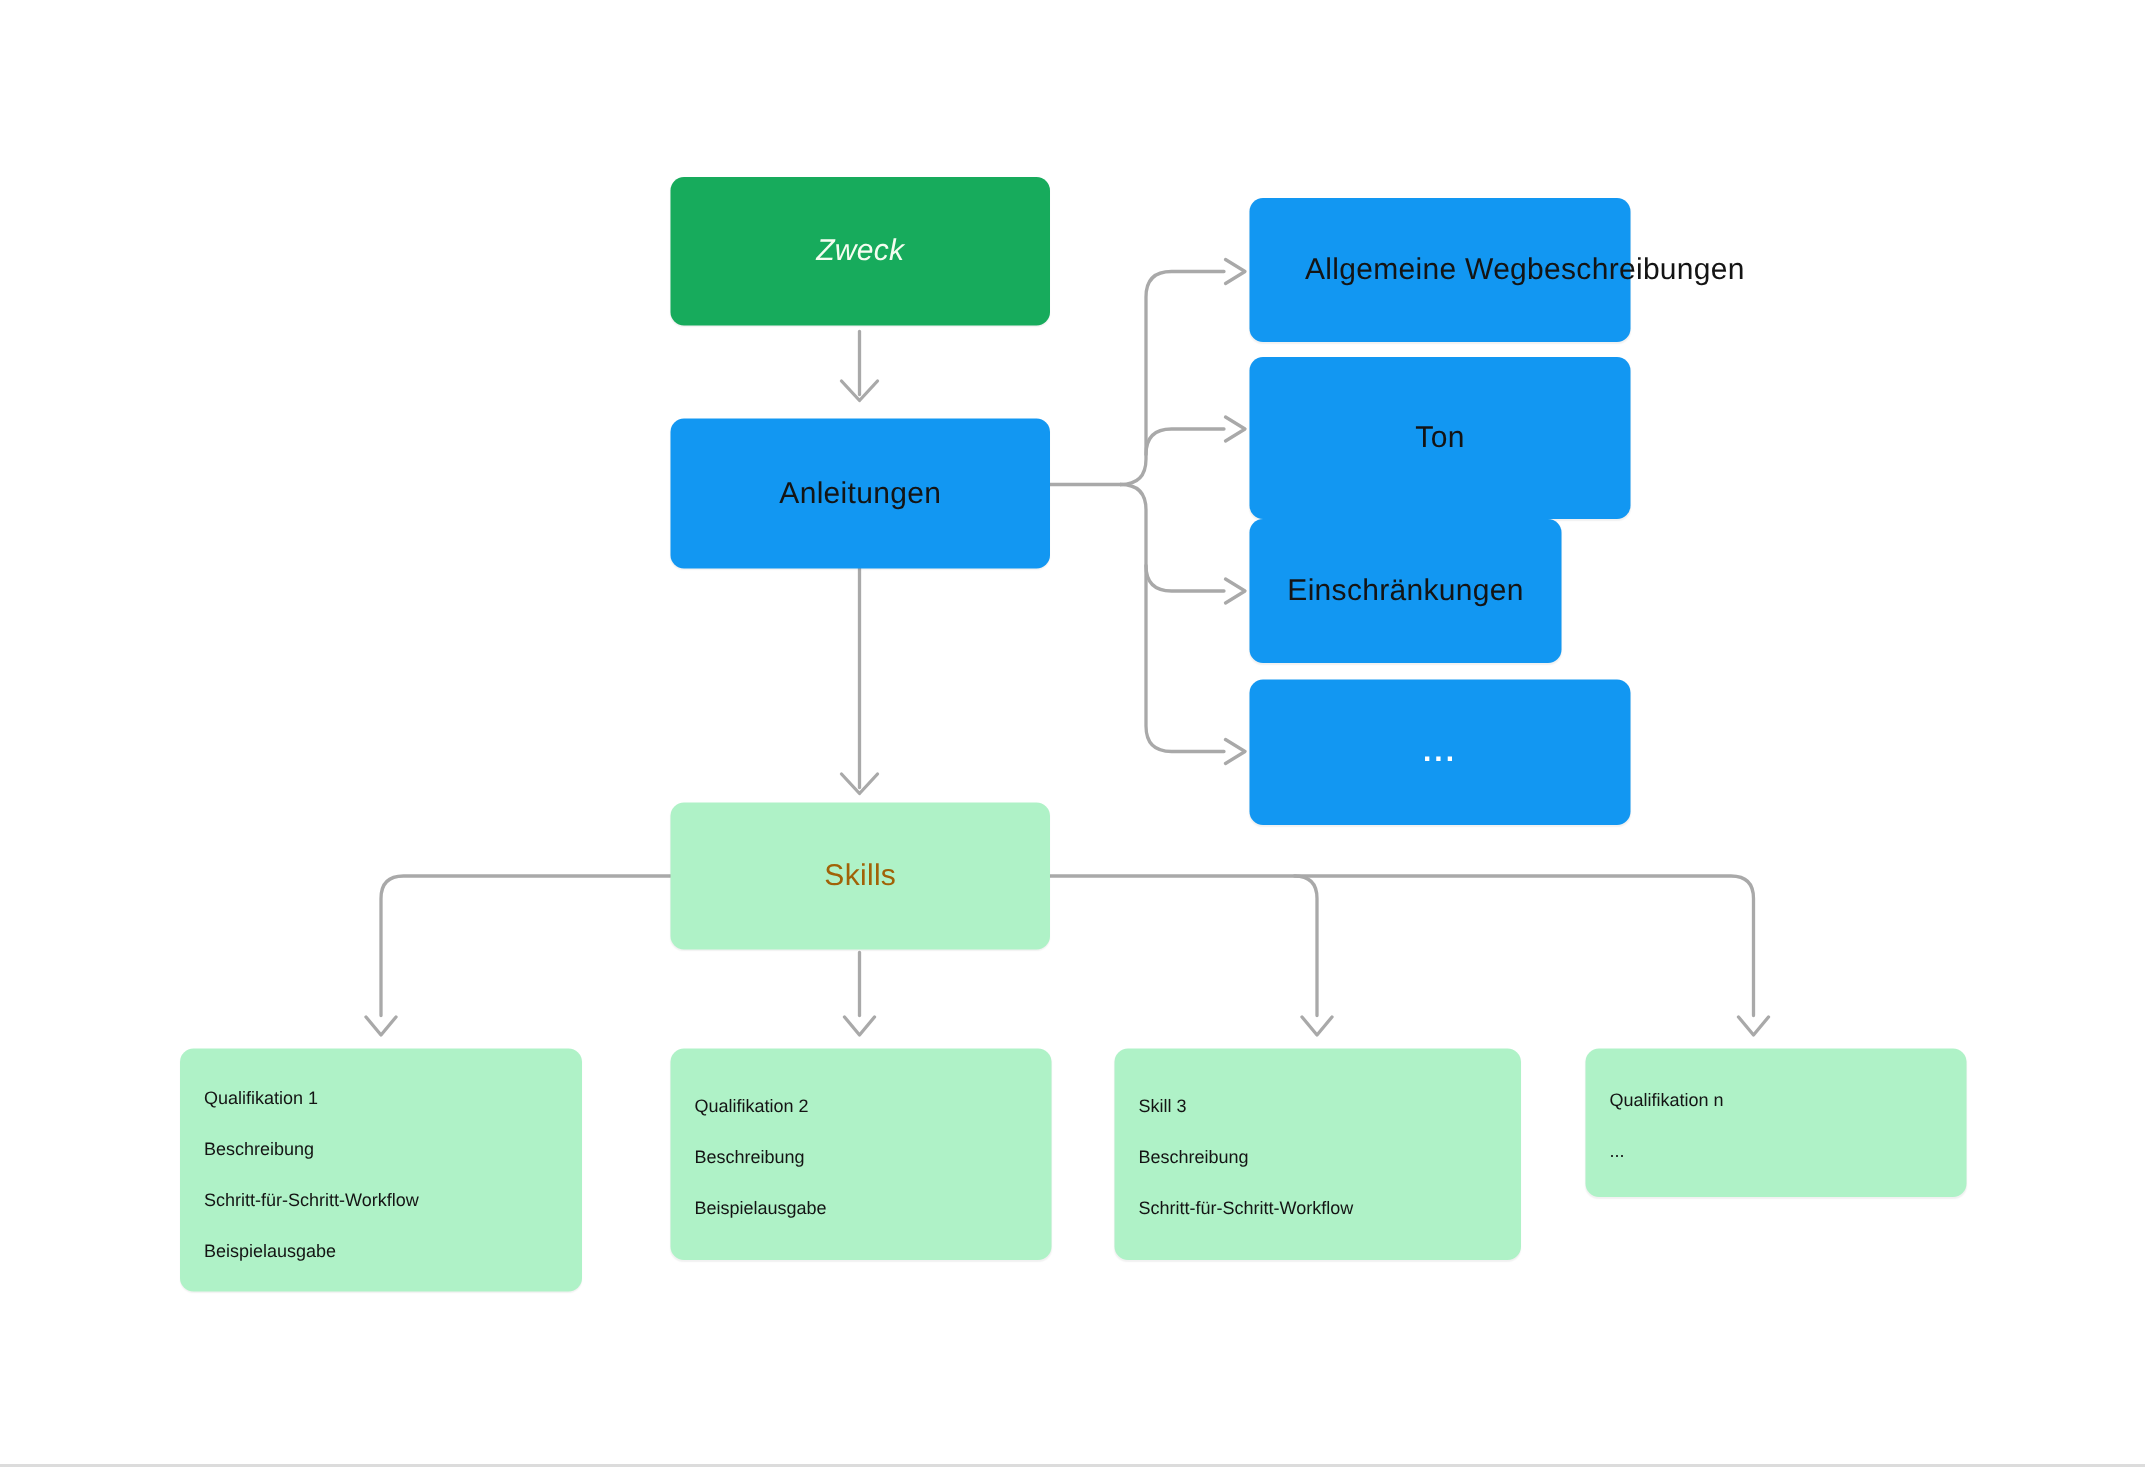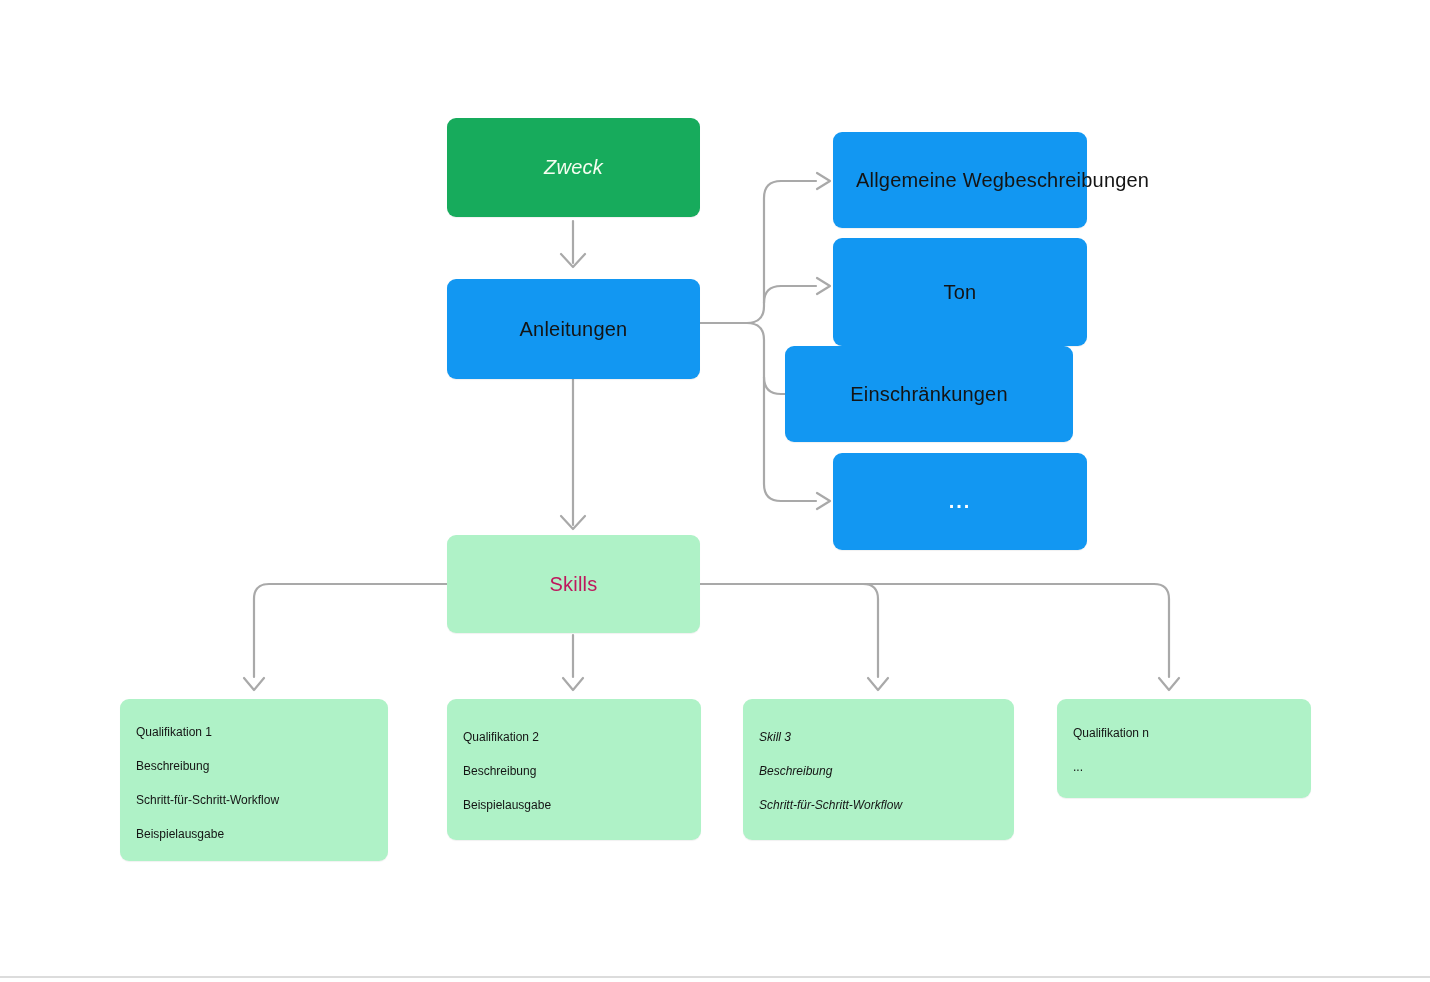--- a/index.html
+++ b/index.html
@@ -33,25 +33,25 @@
     border-radius: 9px;
     display: flex;
     align-items: center;
     justify-content: center;
     font-size: 20px;
     letter-spacing: 0.2px;
     box-shadow: 0 1px 1px rgba(0,0,0,0.06);
   }
   .green { background: #17ab5c; color: #f5fdf0; font-style: italic; }
   .blue  { background: #1297f2; color: #141414; }
-  .mint  { background: #aff2c7; color: #be185d; }
+  .mint  { background: #aff2c7; color: #a16207; }
 
   .label-overflow {
     justify-content: flex-start;
-    padding-left: 23px;
+    padding-left: 37px;
     white-space: nowrap;
     overflow: visible;
   }
   .dots-white { color: #ffffff; font-weight: bold; letter-spacing: 2px; }
 
   .card {
     position: absolute;
     border-radius: 9px;
     background: #aff2c7;
     color: #141414;
@@ -76,26 +76,26 @@
     width: 1430px;
     height: 2px;
     background: #dcdcdc;
   }
 
   
   #node-zweck        { left: 447px; top: 118px; width: 253px; height:  99px; }
   #node-anleitungen  { left: 447px; top: 279px; width: 253px; height: 100px; }
   #node-wegbeschr    { left: 833px; top: 132px; width: 254px; height:  96px; }
   #node-ton          { left: 833px; top: 238px; width: 254px; height:  108px; }
-  #node-einschr      { left: 785px; top: 346px; width: 288px; height:  96px; }
+  #node-einschr      { left: 833px; top: 346px; width: 208px; height:  96px; }
   #node-dots         { left: 833px; top: 453px; width: 254px; height:  97px; }
   #node-skills       { left: 447px; top: 535px; width: 253px; height:  98px; }
   #card-q1           { left: 120px; top: 699px; width: 268px; height: 162px; }
   #card-q2           { left: 447px; top: 699px; width: 254px; height: 141px; }
-  #card-s3           { left: 743px; top: 699px; width: 271px; height: 141px; font-style: italic; }
+  #card-s3           { left: 743px; top: 699px; width: 271px; height: 141px; }
   #card-qn           { left: 1057px; top: 699px; width: 254px; height:  99px; }
 </style>
 </head>
 <body>
 
 <div class="canvas">
 
   <svg class="connectors" viewBox="0 0 1430 982" xmlns="http://www.w3.org/2000/svg">
 
     <g>

